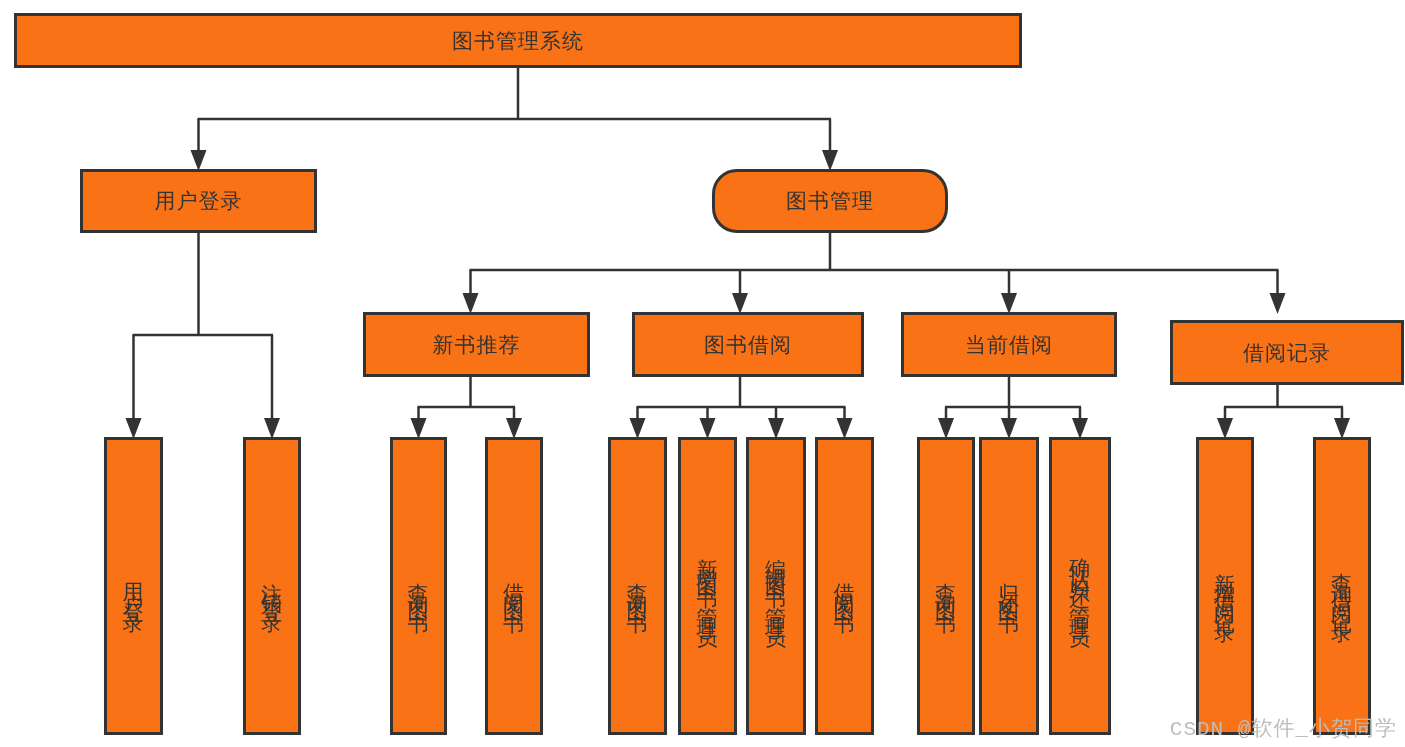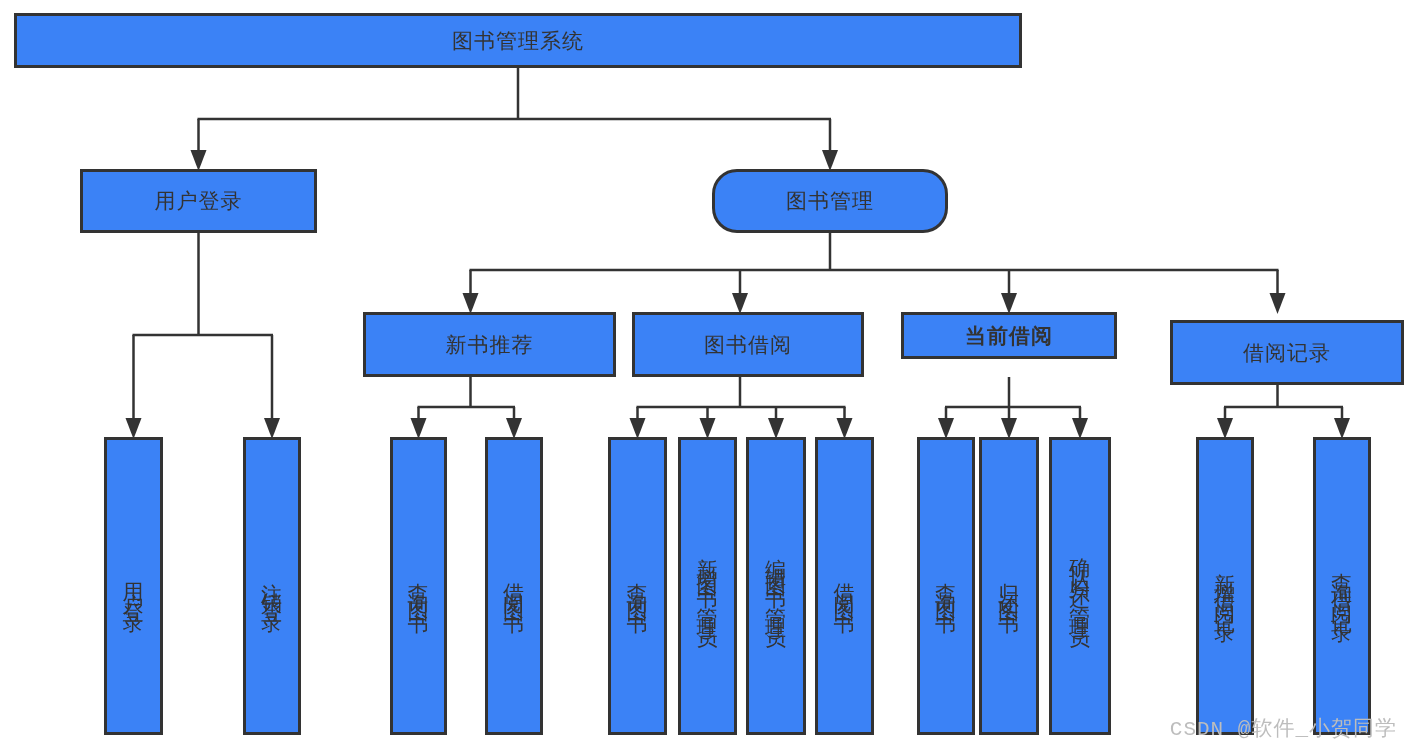--- a/index.html
+++ b/index.html
@@ -7,21 +7,21 @@
     position:relative;
     width:1405px;height:747px;
     background:#ffffff;
     font-family:"Liberation Sans","DejaVu Sans",sans-serif;
     overflow:hidden;
   }
   #connectors{position:absolute;left:0;top:0;width:1405px;height:747px;z-index:0;}
   .node{
     position:absolute;
     box-sizing:border-box;
-    background:#3b82f6;
+    background:#f97316;
     border:3px solid #333333;
     color:#333333;
     display:flex;
     align-items:center;
     justify-content:center;
     z-index:1;
     font-size:21px;
   }
   .node-h{letter-spacing:1px;white-space:nowrap;}
   .node-v{
@@ -98,23 +98,23 @@
       <line x1="1225" y1="407" x2="1225" y2="421" stroke="#333333" stroke-width="2.5"></line>
       <polygon points="1217,418 1233,418 1225,439" fill="#333333"></polygon>
       <line x1="1342" y1="407" x2="1342" y2="421" stroke="#333333" stroke-width="2.5"></line>
       <polygon points="1334,418 1350,418 1342,439" fill="#333333"></polygon>
     </svg>
 
   <div id="watermark" style="color: rgb(189, 189, 189);">CSDN @软件_小贺同学</div>
 <div class="node node-h" style="left: 14px; top: 13px; width: 1008px; height: 55px;">图书管理系统</div>
     <div class="node node-h" style="left: 80px; top: 169px; width: 237px; height: 64px;">用户登录</div>
     <div class="node node-h" style="left: 712px; top: 169px; width: 236px; height: 64px; border-radius: 25px;">图书管理</div>
-    <div class="node node-h" style="left: 363px; top: 312px; width: 253px; height: 65px;">新书推荐</div>
+    <div class="node node-h" style="left: 363px; top: 312px; width: 227px; height: 65px;">新书推荐</div>
     <div class="node node-h" style="left: 632px; top: 312px; width: 232px; height: 65px;">图书借阅</div>
-    <div class="node node-h" style="left: 901px; top: 312px; width: 216px; height: 47px; font-weight: bold;">当前借阅</div>
+    <div class="node node-h" style="left: 901px; top: 312px; width: 216px; height: 65px;">当前借阅</div>
     <div class="node node-h" style="left: 1170px; top: 320px; width: 234px; height: 65px;">借阅记录</div>
     <div class="node node-v" style="left: 104px; top: 437px; width: 59px; height: 298px;">用户登录</div>
     <div class="node node-v" style="left: 243px; top: 437px; width: 58px; height: 298px;">注销登录</div>
     <div class="node node-v" style="left: 390px; top: 437px; width: 57px; height: 298px;">查询图书</div>
     <div class="node node-v" style="left: 485px; top: 437px; width: 58px; height: 298px;">借阅图书</div>
     <div class="node node-v" style="left: 608px; top: 437px; width: 59px; height: 298px;">查询图书</div>
     <div class="node node-v" style="left: 678px; top: 437px; width: 59px; height: 298px;">新增图书（管理员）</div>
     <div class="node node-v" style="left: 746px; top: 437px; width: 60px; height: 298px;">编辑图书（管理员）</div>
     <div class="node node-v" style="left: 815px; top: 437px; width: 59px; height: 298px;">借阅图书</div>
     <div class="node node-v" style="left: 917px; top: 437px; width: 58px; height: 298px;">查询图书</div>

